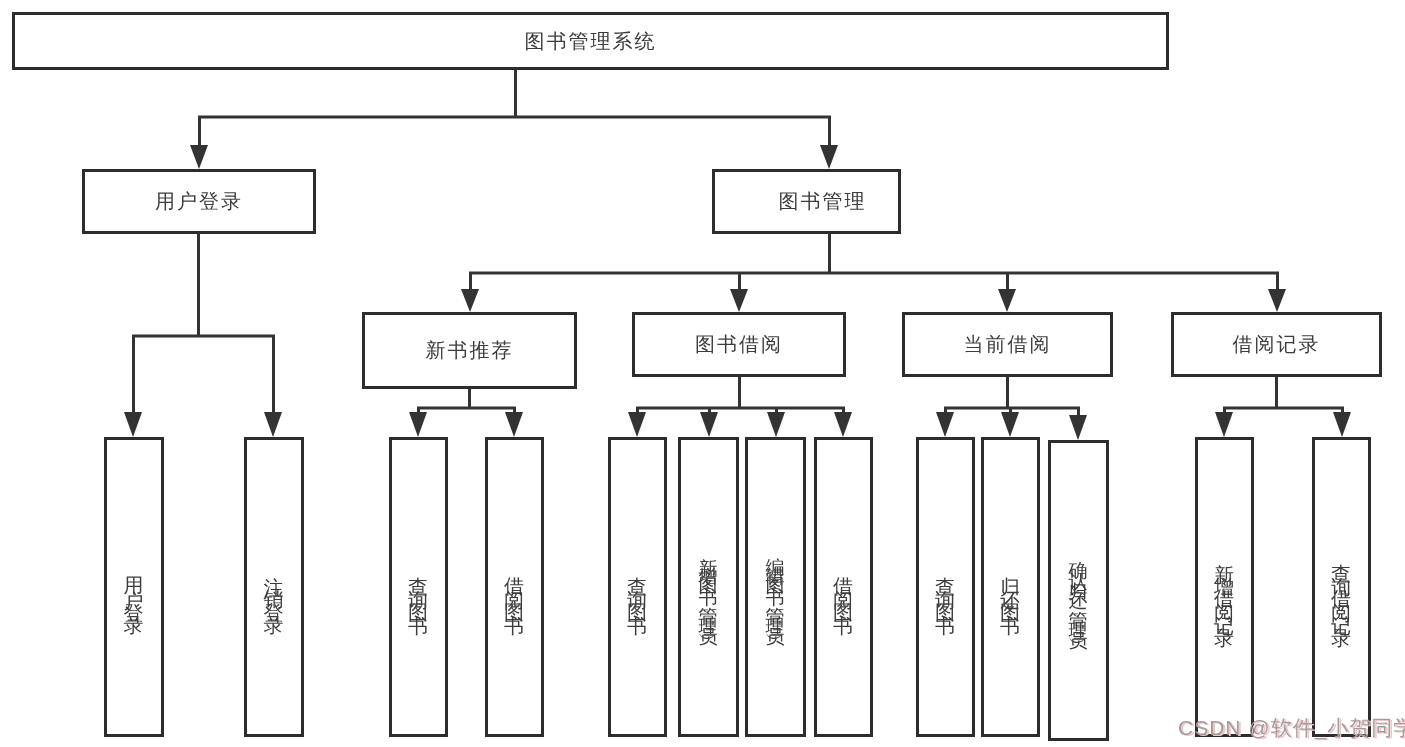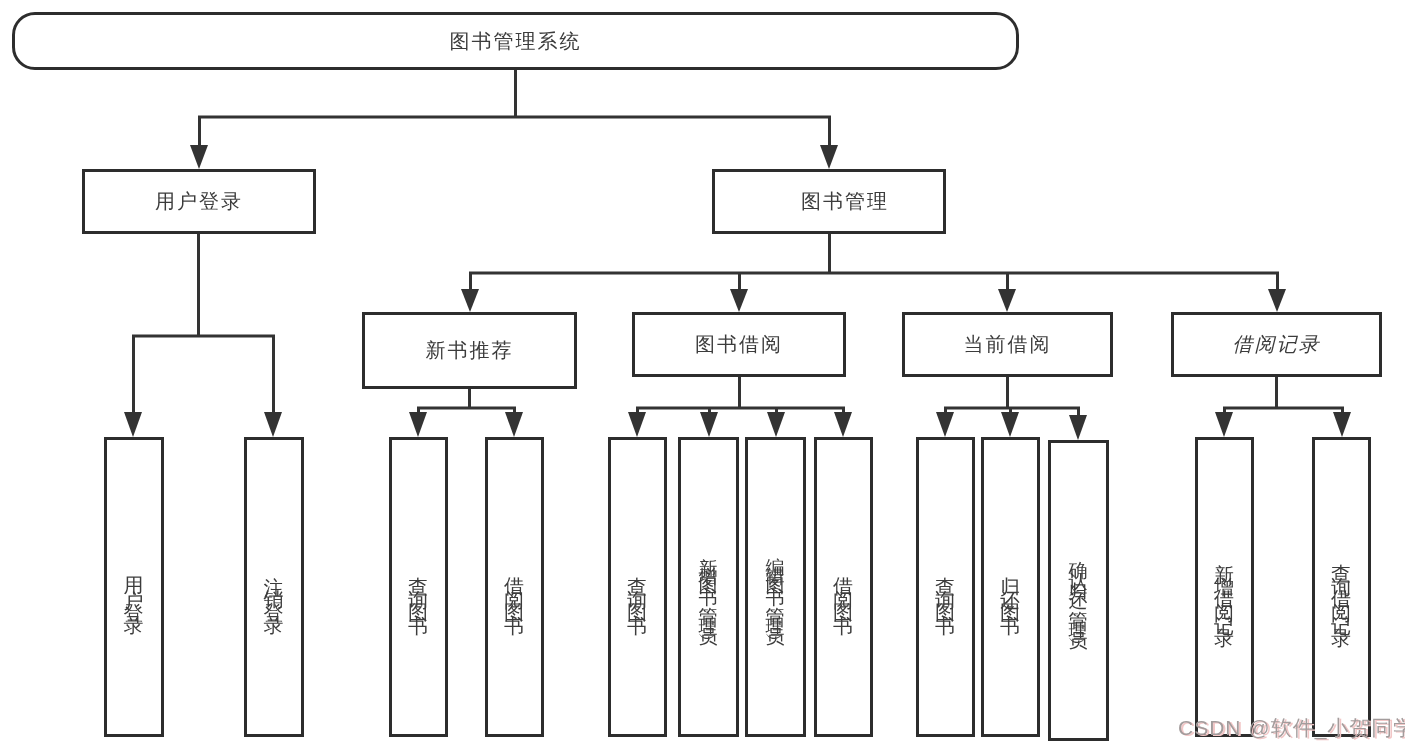--- a/index.html
+++ b/index.html
@@ -60,41 +60,41 @@
       <polygon points="776,437 767,412 785,412"></polygon>
       <polygon points="843,437 834,412 852,412"></polygon>
       <polygon points="945,437 936,412 954,412"></polygon>
       <polygon points="1010,437 1001,412 1019,412"></polygon>
       <polygon points="1078,440 1069,415 1087,415"></polygon>
       <polygon points="1224,437 1215,412 1233,412"></polygon>
       <polygon points="1342,437 1333,412 1351,412"></polygon>
     </g>
   </svg>
 
-  <div class="box" style="left:12px;top:12px;width:1007px;height:58px;border-radius:23px;">
+  <div class="box" style="left:12px;top:12px;width:1157px;height:58px;">
     <span>图书管理系统</span>
   </div>
 
   <div class="box" style="left:82px;top:169px;width:234px;height:65px;">
     <span>用户登录</span>
   </div>
-  <div class="box" style="left:712px;top:169px;width:234px;height:65px;padding-left:32px;">
+  <div class="box" style="left:712px;top:169px;width:189px;height:65px;padding-left:32px;">
     <span>图书管理</span>
   </div>
 
   <div class="box" style="left:362px;top:312px;width:215px;height:77px;">
     <span>新书推荐</span>
   </div>
   <div class="box" style="left:632px;top:312px;width:214px;height:65px;">
     <span>图书借阅</span>
   </div>
   <div class="box" style="left:902px;top:312px;width:211px;height:65px;">
     <span>当前借阅</span>
   </div>
-  <div class="box" style="left:1171px;top:312px;width:211px;height:65px;font-style:italic;">
+  <div class="box" style="left:1171px;top:312px;width:211px;height:65px;">
     <span>借阅记录</span>
   </div>
 
   <div class="vbox" style="left:104px;top:437px;width:60px;height:300px;">
     <span class="vtext">用户登录</span>
   </div>
   <div class="vbox" style="left:244px;top:437px;width:60px;height:300px;">
     <span class="vtext">注销登录</span>
   </div>
 

